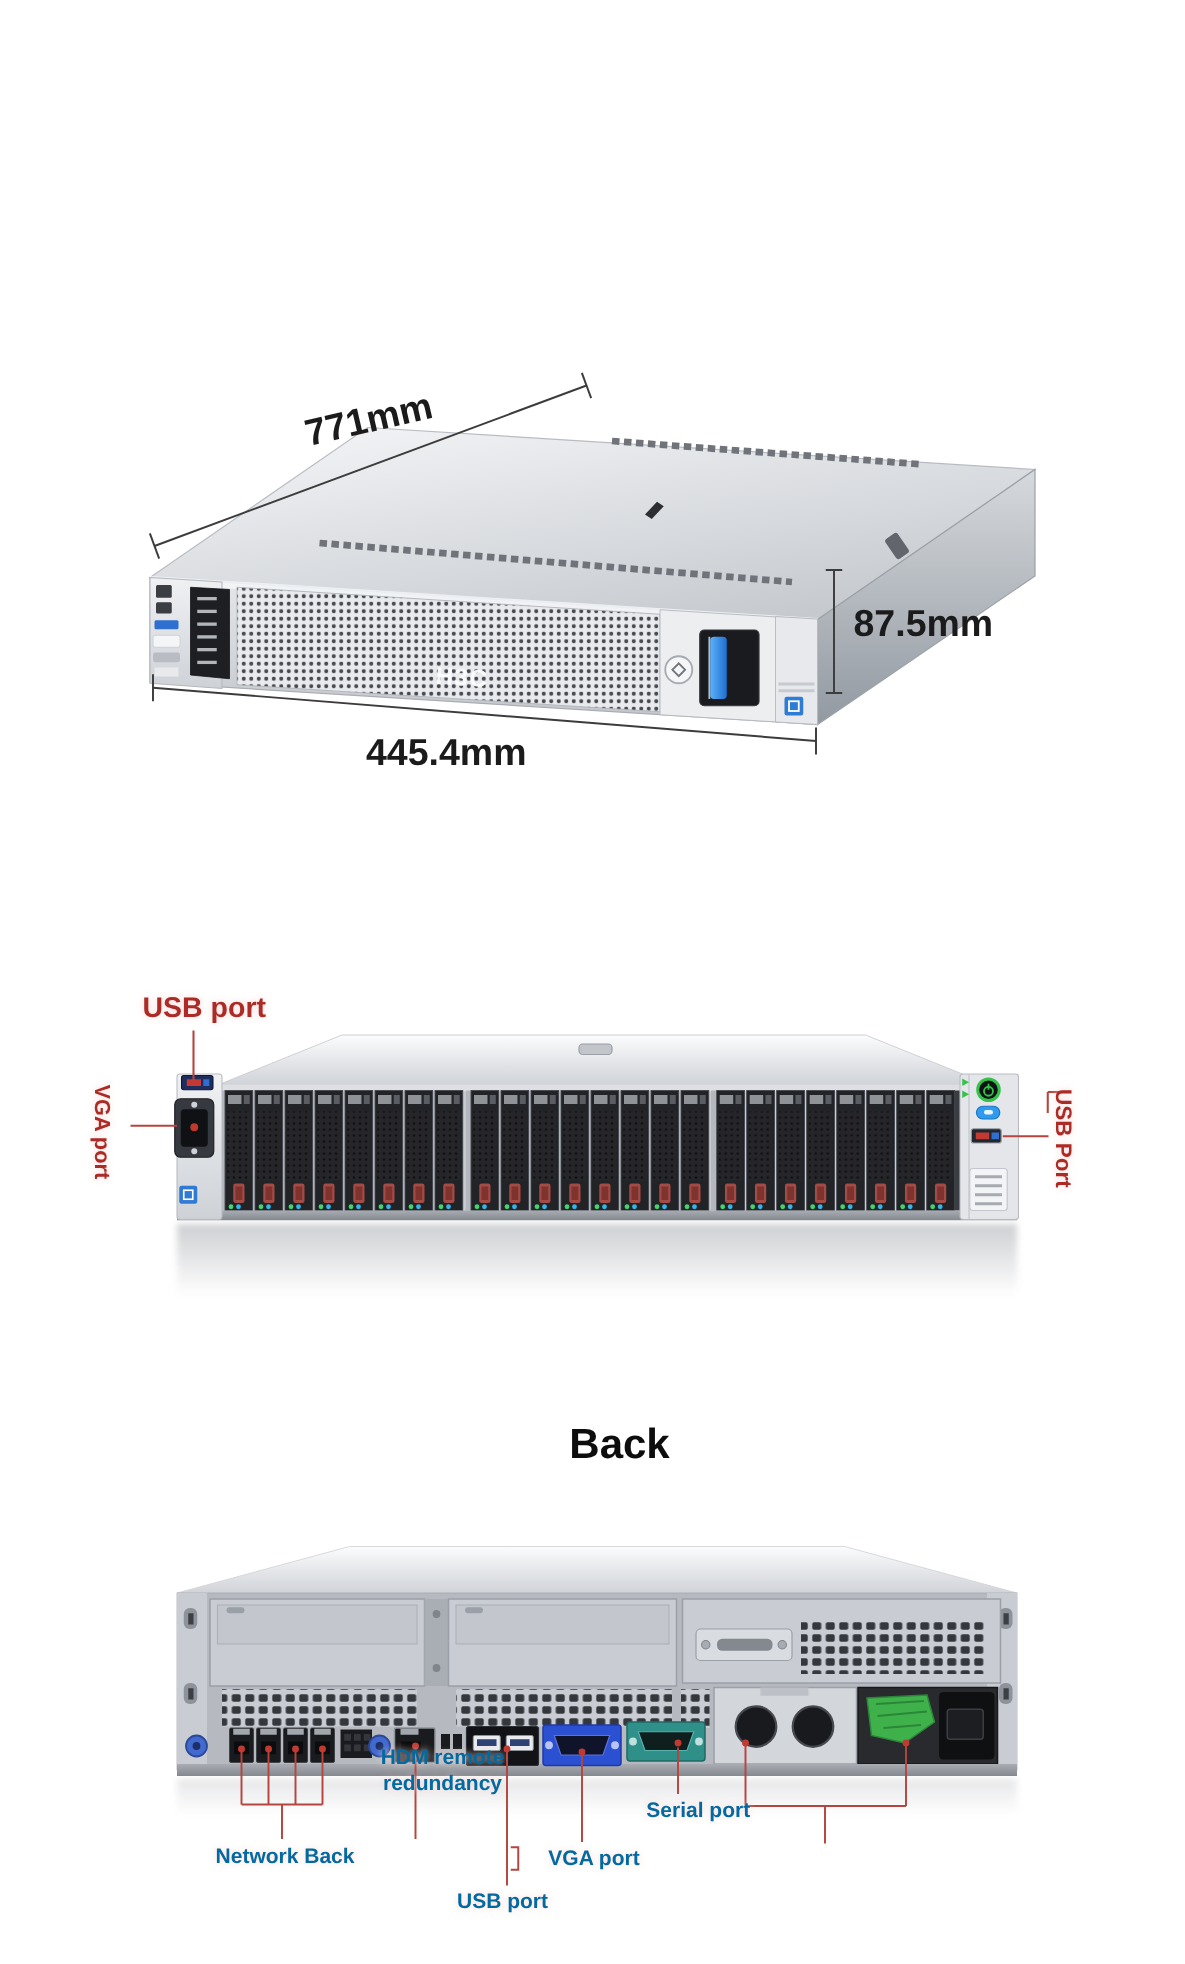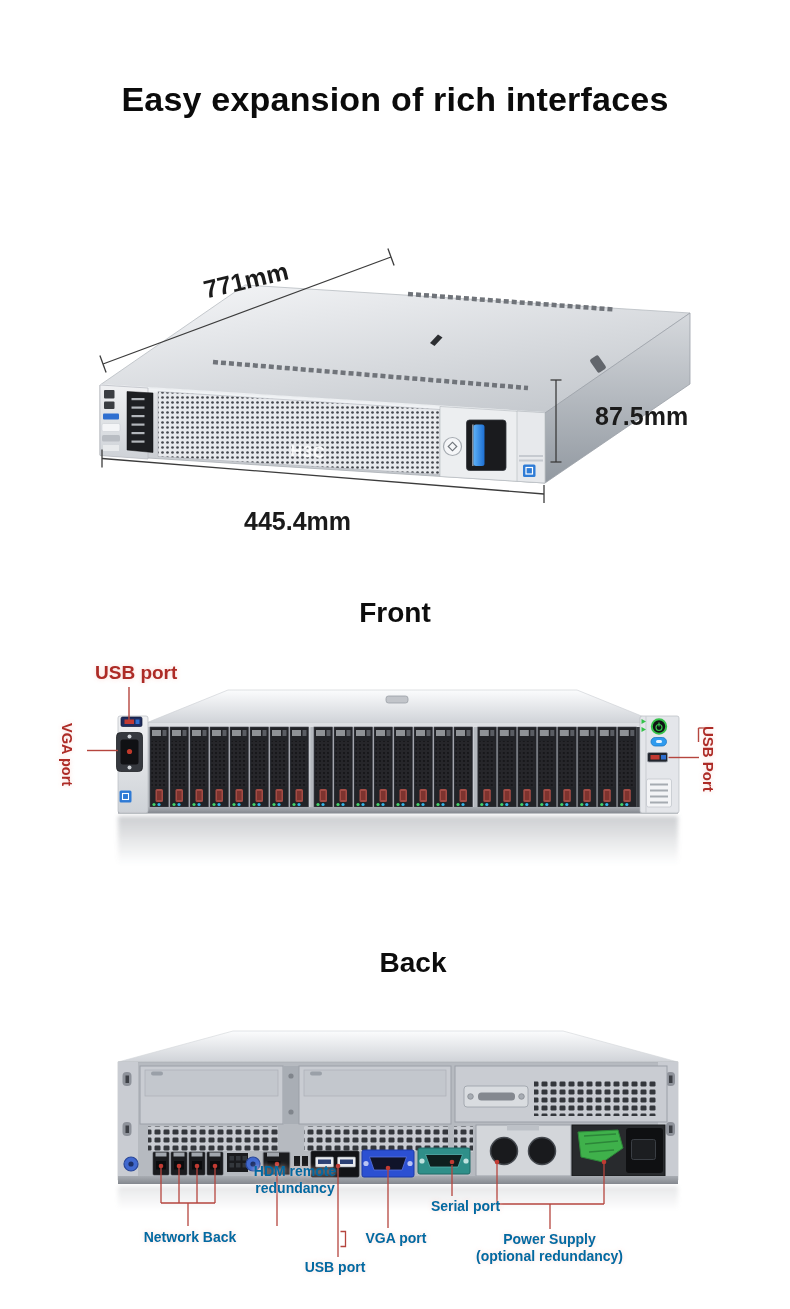--- a/index.html
+++ b/index.html
@@ -3,22 +3,22 @@
 <meta charset="utf-8">
 <style>
   html,body{margin:0;padding:0;background:#ffffff;}
   .page{position:relative;width:790px;height:1309px;background:#ffffff;overflow:hidden;
         font-family:"Liberation Sans",sans-serif;}
   .abs{position:absolute;}
   .title{left:0;right:0;top:80px;text-align:center;font-size:34px;font-weight:700;
          color:#0b0b0b;letter-spacing:.2px;}
   .dim{color:#1b1b1b;font-weight:600;font-size:25px;}
   .dim-depth{left:186px;top:266px;width:120px;text-align:center;transform:rotate(-13deg);}
-  .dim-height{left:595px;top:402px;}
-  .dim-width{left:210px;top:488px;width:175px;text-align:center;margin-top:19px;}
+  .dim-height{left:569px;top:402px;}
+  .dim-width{left:210px;top:488px;width:175px;text-align:center;}
   .view-heading{left:0;right:0;text-align:center;font-size:28px;font-weight:700;color:#0d0d0d;}
   .h-front{top:597px;}
   .h-back{top:947px;margin-left:36px;}
   .redlbl{color:#ad2b26;font-weight:700;text-shadow:0 0 5px rgba(248,214,210,.9);}
   .lbl-usb-top{left:95px;top:662px;font-size:19px;}
   .vert{writing-mode:vertical-rl;}
   .lbl-vga-left{left:59px;top:723px;font-size:14.5px;}
   .lbl-usb-right{left:700px;top:726px;font-size:15px;}
   .backlbl{color:#0369a1;font-weight:700;font-size:14px;text-align:center;
            text-shadow:0 0 5px rgba(248,216,212,.9);line-height:16.5px;}
@@ -408,38 +408,32 @@
         <circle cx="277" cy="1164" r="2.3"></circle>
           <circle cx="338" cy="1166" r="2.3"></circle>
         <circle cx="388" cy="1168" r="2.3"></circle>
           <circle cx="452" cy="1162" r="2.3"></circle>
         <circle cx="497" cy="1162" r="2.3"></circle>
           <circle cx="604" cy="1162" r="2.3"></circle>
       </g>
     </g>
   </svg>
 
-  <div class="abs title">Easy expansion of rich interfaces</div>
 
   <div class="abs dim dim-depth">771mm</div>
   <div class="abs dim dim-height">87.5mm</div>
   <div class="abs dim dim-width">445.4mm</div>
 
-  <div class="abs view-heading h-front">Front</div>
   <div class="abs redlbl lbl-usb-top">USB port</div>
   <div class="abs redlbl vert lbl-vga-left">VGA port</div>
   <div class="abs redlbl vert lbl-usb-right">USB Port</div>
 
   <div class="abs view-heading h-back">Back</div>
   <div class="abs backlbl lbl-network">Network Back</div>
   <div class="abs backlbl lbl-hdm">
     <div>HDM remote</div>
     <div>redundancy</div>
   </div>
   <div class="abs backlbl lbl-usb-back">USB port</div>
   <div class="abs backlbl lbl-vga-back">VGA port</div>
   <div class="abs backlbl lbl-serial">Serial port</div>
-  <div class="abs backlbl lbl-psu">
-    <div>Power Supply</div>
-    <div>(optional redundancy)</div>
-  </div>
 
 </div>
 
 </body></html>

